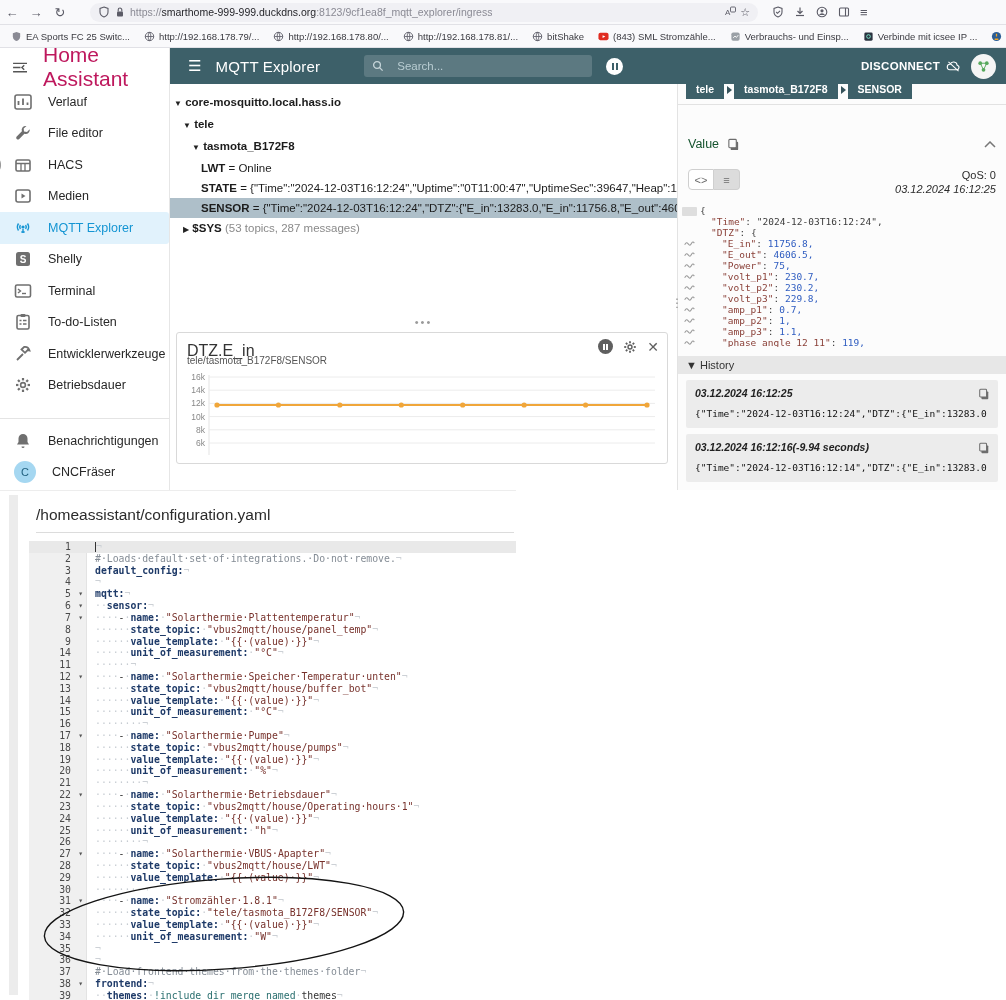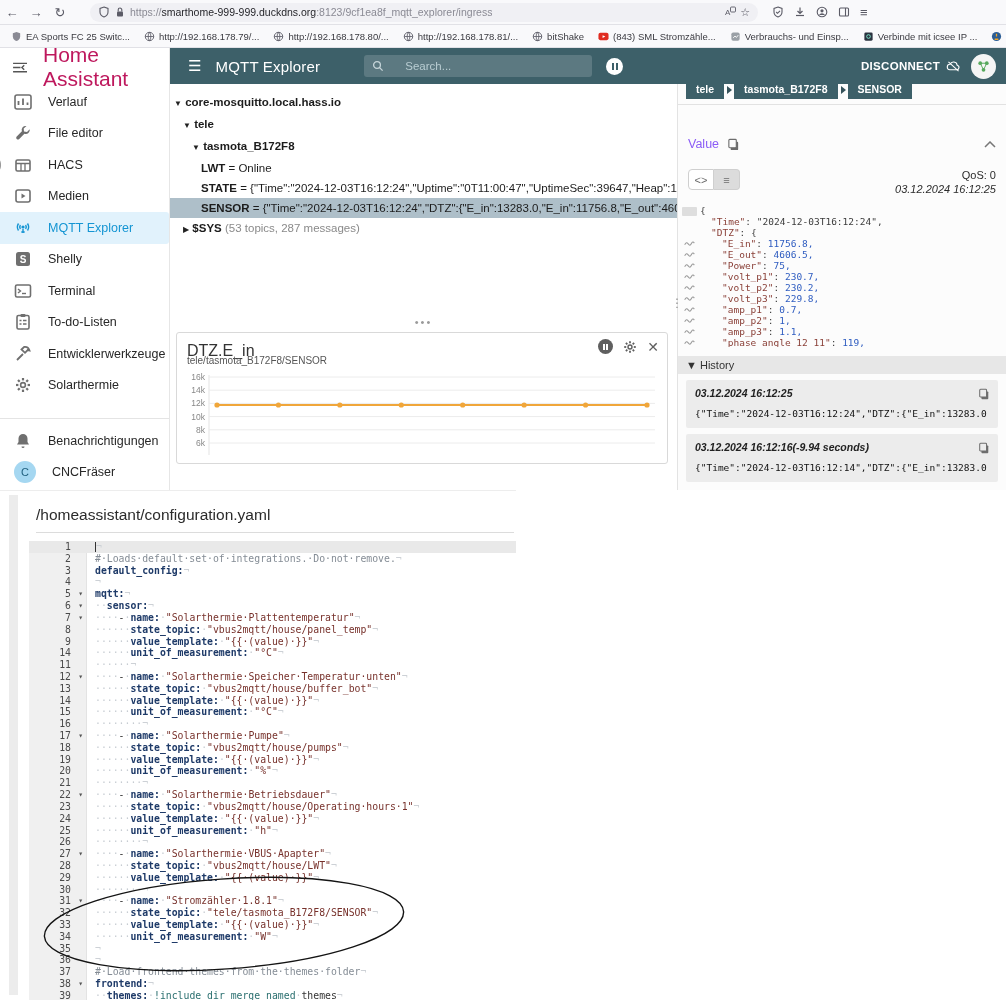--- a/index.html
+++ b/index.html
@@ -29,21 +29,21 @@
   .sb-item.sel .ico { color:#1495d3; }
   .sb-div { border-top:1px solid #e4e4e4; margin:6px 0; }
   .sb-footer { position:absolute; bottom:2px; left:0; right:0; }
   .avatar-c { width:22px; height:22px; border-radius:50%; background:#a5d7f1; color:#20607e; font-size:11px; display:flex; align-items:center; justify-content:center; flex:0 0 auto; }
   .paren-artifact { position:absolute; left:-3px; top:155px; color:#9a9a9a; font-size:15px; }
 
   
   .mqtt-header { position:absolute; top:48px; left:170px; width:836px; height:36px; background:#3d6069; display:flex; align-items:center; color:#fff; z-index:5; }
   .mh-burger { font-size:15px; margin:0 14px 0 18px; color:#fff; }
   .mh-title { font-size:15px; letter-spacing:.2px; }
-  .mh-search { margin-left:44px; width:228px; height:22px; background:rgba(255,255,255,.16); border-radius:3px; display:flex; align-items:center; padding:0 8px; gap:21px; }
+  .mh-search { margin-left:44px; width:228px; height:22px; background:rgba(255,255,255,.16); border-radius:3px; display:flex; align-items:center; padding:0 8px; gap:13px; }
   .mh-search input { background:transparent; border:none; outline:none; color:#dfeaec; font-size:11.5px; width:170px; font-family:"Liberation Sans",sans-serif; }
   .mh-search input::placeholder { color:#b9cdd2; }
   .mh-pause { width:17px; height:17px; border-radius:50%; background:#fff; margin-left:14px; position:relative; }
   .mh-pause:before, .mh-pause:after { content:""; position:absolute; top:5px; width:2px; height:7px; background:#3d6069; }
   .mh-pause:before { left:6px; } .mh-pause:after { left:9.5px; }
   .mh-right { margin-left:auto; display:flex; align-items:center; gap:10px; padding-right:10px; }
   .mh-disc { font-size:11.5px; font-weight:bold; letter-spacing:.3px; display:flex; align-items:center; gap:6px; }
   .mh-avatar { width:25px; height:25px; border-radius:50%; background:#f5f5f5; display:flex; align-items:center; justify-content:center; }
 
   .tree-pane { position:absolute; top:84px; left:170px; width:507px; height:234px; background:#fff; overflow:hidden; font-size:11.5px; color:#1c1c1c; padding-top:8px; }
@@ -66,21 +66,21 @@
   .cc-x { color:#5f5f5f; font-size:14px; line-height:14px; }
 
   
   .right-pane { position:absolute; top:84px; left:678px; width:328px; height:406px; background:#fcfcfc; overflow:hidden; }
   .chips-clip { height:15px; overflow:hidden; position:relative; }
   .chips { position:absolute; bottom:0; left:8px; display:flex; gap:10px; }
   .chip { background:#3d6069; color:#fff; font-size:10.5px; font-weight:bold; padding:3px 10px 4px; border-radius:4px 4px 0 0; position:relative; }
   .chip:after { content:""; position:absolute; right:-8px; top:6px; border-left:5px solid #35525a; border-top:4px solid transparent; border-bottom:4px solid transparent; }
   .chip:last-child:after { display:none; }
   .rp-hr { border-top:1px solid #e2e2e2; margin-top:5px; }
-  .value-row { display:flex; align-items:center; gap:8px; padding:0 10px; margin-top:32px; color:#8b5cf6; font-size:12.5px; }
+  .value-row { display:flex; align-items:center; gap:8px; padding:0 10px; margin-top:32px; color:#14532d; font-size:12.5px; }
   .value-row .chev-up { margin-left:auto; }
   .meta-row { display:flex; align-items:flex-start; padding:0 10px; margin-top:18px; }
   .toggles { display:flex; }
   .tg { width:26px; height:21px; border:1px solid #cfcfcf; display:flex; align-items:center; justify-content:center; color:#6c6c6c; font-size:11px; background:#fff; }
   .tg:first-child { border-radius:4px 0 0 4px; }
   .tg:last-child { border-radius:0 4px 4px 0; border-left:none; }
   .tg.sel { background:#dcdcdc; }
   .meta-right { margin-left:auto; text-align:right; }
   .qos { font-size:11px; color:#2b2b2b; }
   .ts { font-size:11px; color:#2b2b2b; font-style:italic; margin-top:2px; }
@@ -361,21 +361,21 @@
                 <path d="M9 13.6 V16"></path>
                 <path d="M2 9 H4.4"></path>
                 <path d="M13.6 9 H16"></path>
                 <path d="M4 4 L5.7 5.7"></path>
                 <path d="M12.3 12.3 L14 14"></path>
                 <path d="M14 4 L12.3 5.7"></path>
                 <path d="M5.7 12.3 L4 14"></path>
               </g>
             </svg>
           </span>
-          <span>Solarthermie</span>
+          <span>Betriebsdauer</span>
         </div>
       </div>
     <div class="sb-footer">
       <div class="sb-div"></div>
       <div id="sb-footer-items">
           <div class="sb-item">
             <span class="ico">
               <svg viewBox="0 0 18 18" width="18" height="18">
                 <path d="M9 2 a4.5 4.5 0 0 1 4.5 4.5 V10 l1.5 2.5 H3 L4.5 10 V6.5 A4.5 4.5 0 0 1 9 2 Z" fill="currentColor"></path>
                 <path d="M7.5 14.5 a1.5 1.5 0 0 0 3 0" fill="currentColor"></path>

